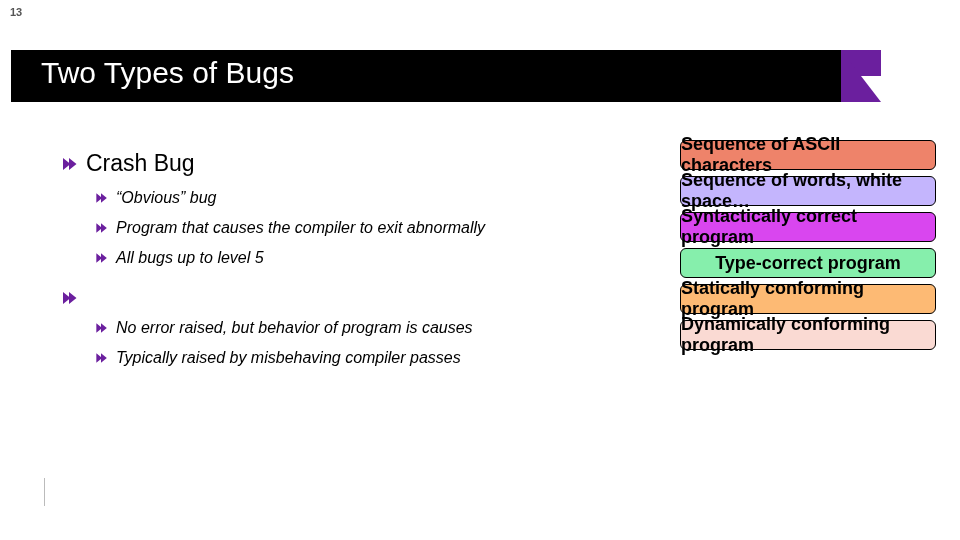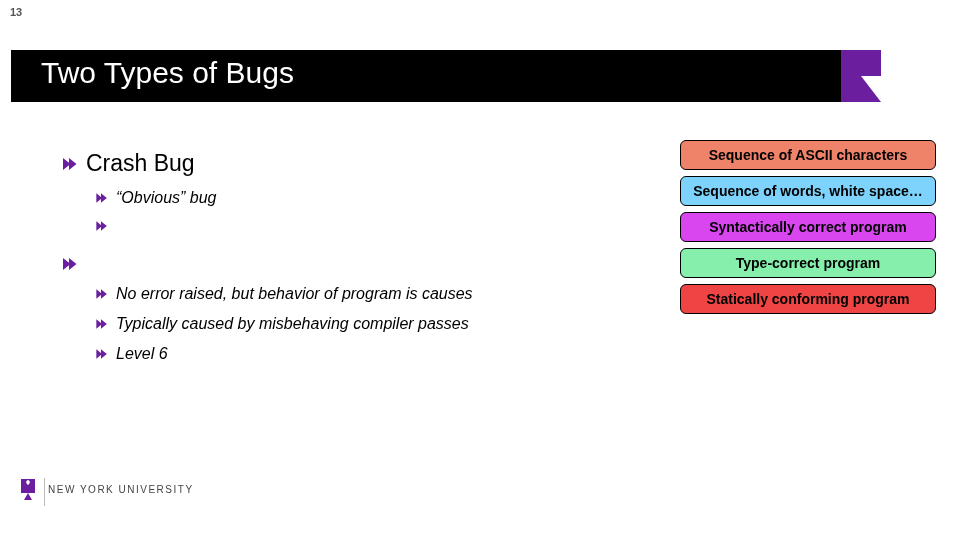--- a/index.html
+++ b/index.html
@@ -18,21 +18,21 @@
   .title-text.heavy { font-weight: 400; }
   .content { position: absolute; left: 60px; top: 150px; width: 560px; }
   .lvl1 { display: flex; align-items: center; margin-top: 22px; margin-bottom: 12px; }
   .lvl1:first-child { margin-top: 0; align-items: center; }
   .chev1 { width: 18px; height: 18px; margin-right: 8px; }
   .h1 { font-size: 23px; color: #000; }
   .lvl2 { display: flex; align-items: center; margin: 12px 0 12px 34px; font-style: italic; }
   .chev2 { width: 14px; height: 14px; margin-right: 8px; flex-shrink: 0; }
   .t2 { font-size: 16px; color: #000; }
   .sidebar { position: absolute; right: 24px; top: 140px; width: 256px; }
-  .pill { width: 100%; height: 30px; margin-bottom: 6px; border: 1px solid #000; border-radius: 6px; display: flex; align-items: center; justify-content: center; font-size: 14px; font-weight: bold; }
+  .pill { width: 100%; height: 30px; margin-bottom: 6px; border: 1px solid #000; border-radius: 6px; display: flex; align-items: center; justify-content: center; font-size: 18px; font-weight: bold; }
   .footer { position: absolute; left: 18px; bottom: 14px; display: flex; align-items: center; }
   .torch { margin-right: 10px; }
   .uni { font-size: 10px; letter-spacing: 1.5px; color: #444; }
   .vline { position: absolute; left: 44px; bottom: 10px; width: 1px; height: 28px; background: #bbb; }
 </style>
 </head>
 <body>
 
 <div class="slide">
   <div class="page-number">13</div>
@@ -54,57 +54,51 @@
     <div class="lvl2">
       <svg class="chev2" viewBox="0 0 24 24">
           <path d="M4 4 L14 12 L4 20 Z M12 4 L22 12 L12 20 Z" fill="#6b1f9e"></path>
         </svg>
       <span class="t2">“Obvious” bug</span>
     </div>
     <div class="lvl2">
       <svg class="chev2" viewBox="0 0 24 24">
           <path d="M4 4 L14 12 L4 20 Z M12 4 L22 12 L12 20 Z" fill="#6b1f9e"></path>
         </svg>
+      <span class="t2">Program that causes the compiler to exit abnormally</span>
+    </div>
+    <div class="lvl2">
+      <svg class="chev2" viewBox="0 0 24 24">
+          <path d="M4 4 L14 12 L4 20 Z M12 4 L22 12 L12 20 Z" fill="#6b1f9e"></path>
+        </svg>
+      <span class="t2">All bugs up to level 5</span>
     </div>
 
     <div class="lvl1">
       <svg class="chev1" viewBox="0 0 24 24">
           <path d="M4 4 L14 12 L4 20 Z M12 4 L22 12 L12 20 Z" fill="#6b1f9e"></path>
         </svg>
     </div>
     <div class="lvl2">
       <svg class="chev2" viewBox="0 0 24 24">
           <path d="M4 4 L14 12 L4 20 Z M12 4 L22 12 L12 20 Z" fill="#6b1f9e"></path>
         </svg>
       <span class="t2">No error raised, but behavior of program is causes</span>
     </div>
     <div class="lvl2">
       <svg class="chev2" viewBox="0 0 24 24">
           <path d="M4 4 L14 12 L4 20 Z M12 4 L22 12 L12 20 Z" fill="#6b1f9e"></path>
         </svg>
-      <span class="t2">Typically caused by misbehaving compiler passes</span>
-    </div>
-    <div class="lvl2">
-      <svg class="chev2" viewBox="0 0 24 24">
-          <path d="M4 4 L14 12 L4 20 Z M12 4 L22 12 L12 20 Z" fill="#6b1f9e"></path>
-        </svg>
-      <span class="t2">Level 6</span>
+      <span class="t2">Typically raised by misbehaving compiler passes</span>
     </div>
   </div>
 
   <div class="sidebar">
     <div class="pill" style="background:#ee836a">Sequence of ASCII characters</div>
-    <div class="pill" style="background:#7dd3fc">Sequence of words, white space…</div>
+    <div class="pill" style="background:#c4b5fd">Sequence of words, white space…</div>
     <div class="pill" style="background:#d946ef">Syntactically correct program</div>
     <div class="pill" style="background:#86efac">Type-correct program</div>
-    <div class="pill" style="background:#ef4444">Statically conforming program</div>
+    <div class="pill" style="background:#fdba74">Statically conforming program</div>
+    <div class="pill" style="background:#fadad3">Dynamically conforming program</div>
   </div>
 
   <div class="vline"></div>
-  <div class="footer">
-    <svg class="torch" width="20" height="26" viewBox="0 0 20 26">
-      <rect x="3" y="3" width="14" height="14" fill="#6b1f9e"></rect>
-      <path d="M10 17 L6 24 L14 24 Z" fill="#6b1f9e"></path>
-      <path d="M8 6 Q10 2 12 6 Q11 9 10 9 Q9 9 8 6" fill="#fff"></path>
-    </svg>
-    <span class="uni">NEW YORK UNIVERSITY</span>
-  </div>
 </div>
 
 </body></html>

